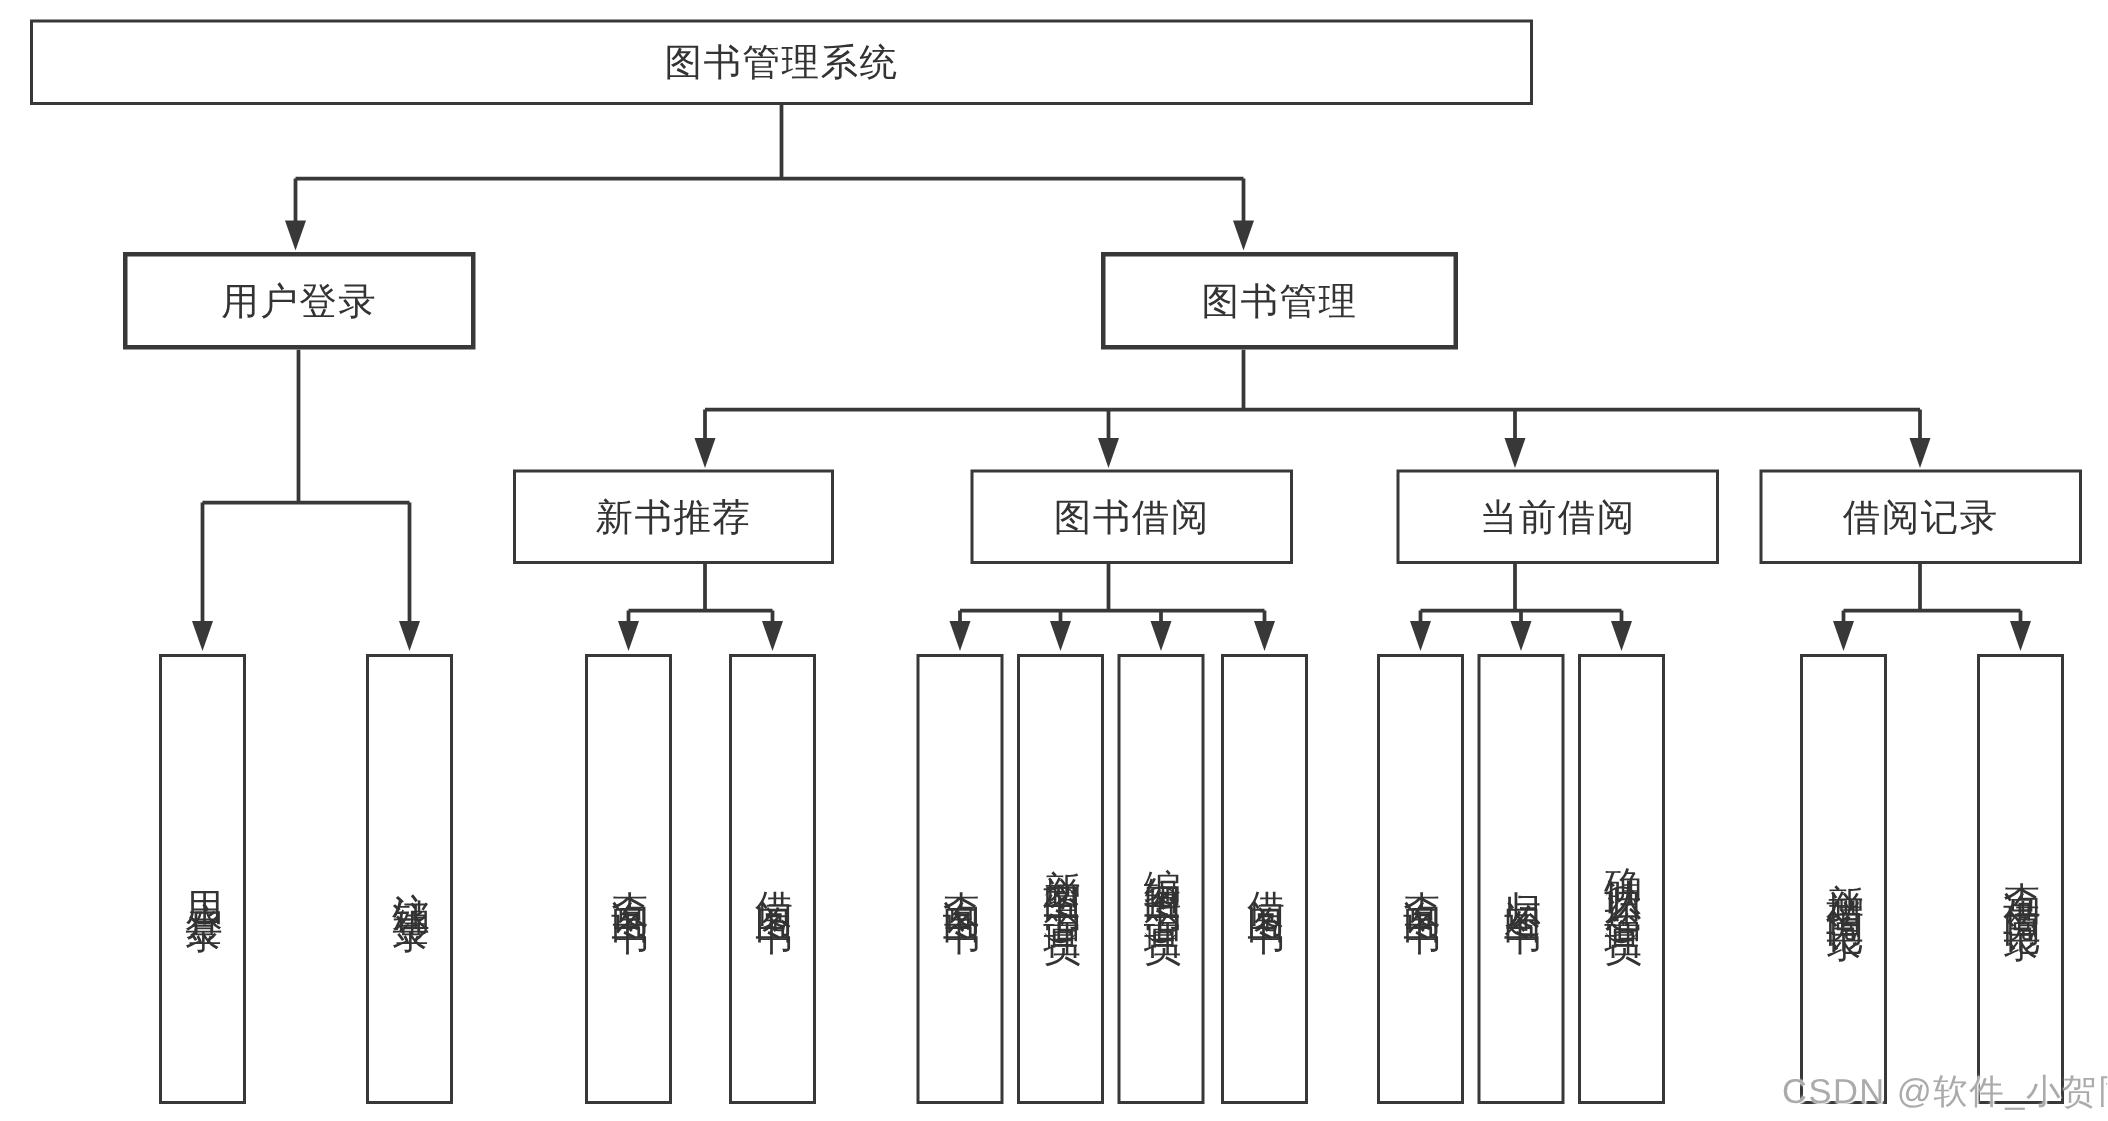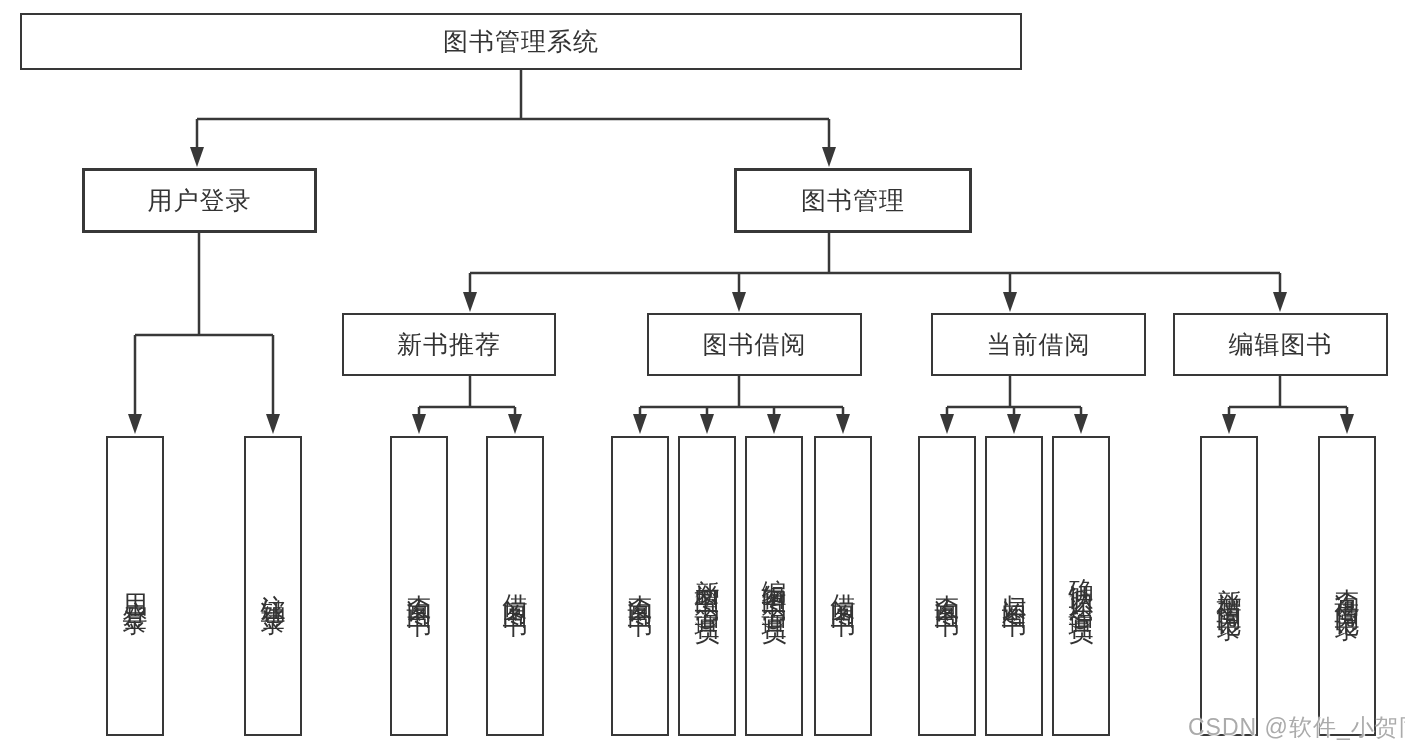--- a/index.html
+++ b/index.html
@@ -115,21 +115,21 @@
   </svg>
 
   <div class="node" style="left:20px; top:13px; width:1002px; height:57px;">图书管理系统</div>
 
   <div class="node lvl2" style="left:82px; top:168px; width:235px; height:65px;">用户登录</div>
   <div class="node lvl2" style="left:710px; top:168px; width:238px; height:65px;margin-left:24px;">图书管理</div>
 
   <div class="node" style="left:342px; top:313px; width:214px; height:63px;">新书推荐</div>
   <div class="node" style="left:632px; top:313px; width:215px; height:63px;margin-left:15px;">图书借阅</div>
   <div class="node" style="left:903px; top:313px; width:215px; height:63px;margin-left:28px;">当前借阅</div>
-  <div class="node" style="left:1173px; top:313px; width:215px; height:63px;">编辑图书</div>
+  <div class="node" style="left:1173px; top:313px; width:215px; height:63px;">借阅记录</div>
 
   <div class="leaf" style="left:106px;">
     <span>用户登录</span>
   </div>
   <div class="leaf" style="left:244px;">
     <span>注销登录</span>
   </div>
 
   <div class="leaf" style="left:390px;">
     <span>查询图书</span>

